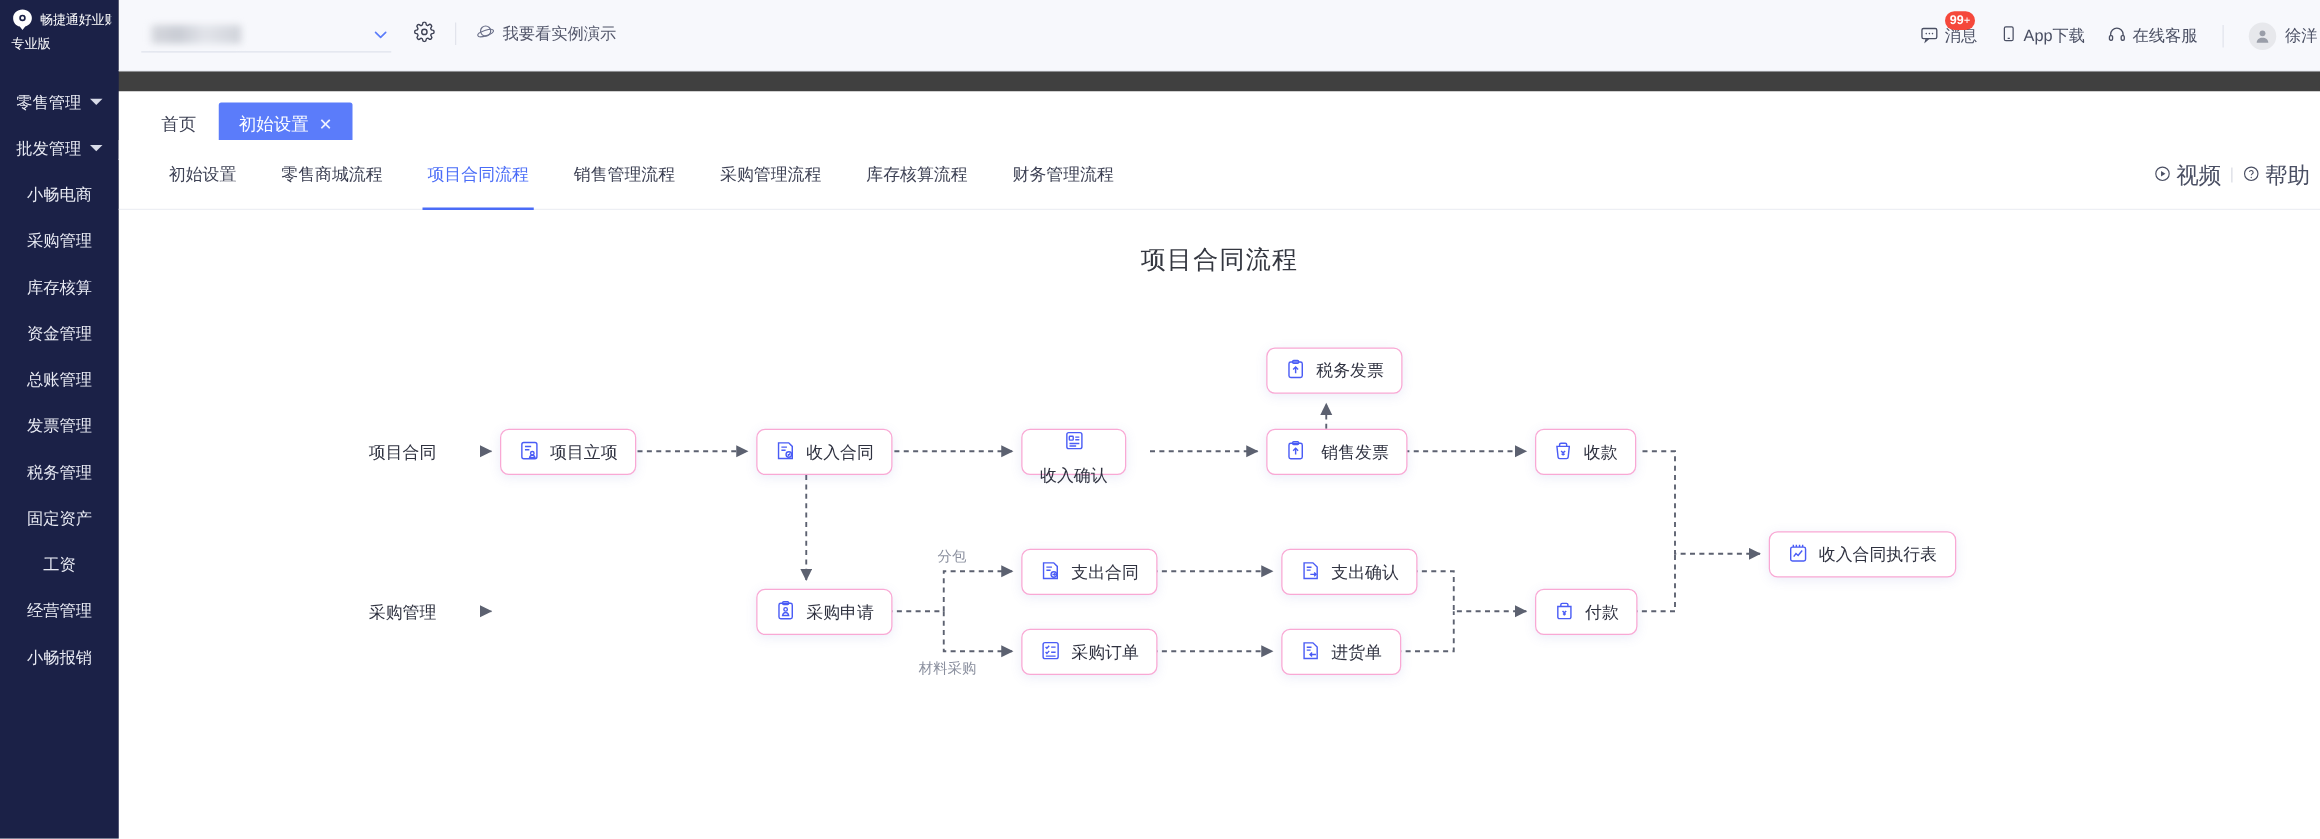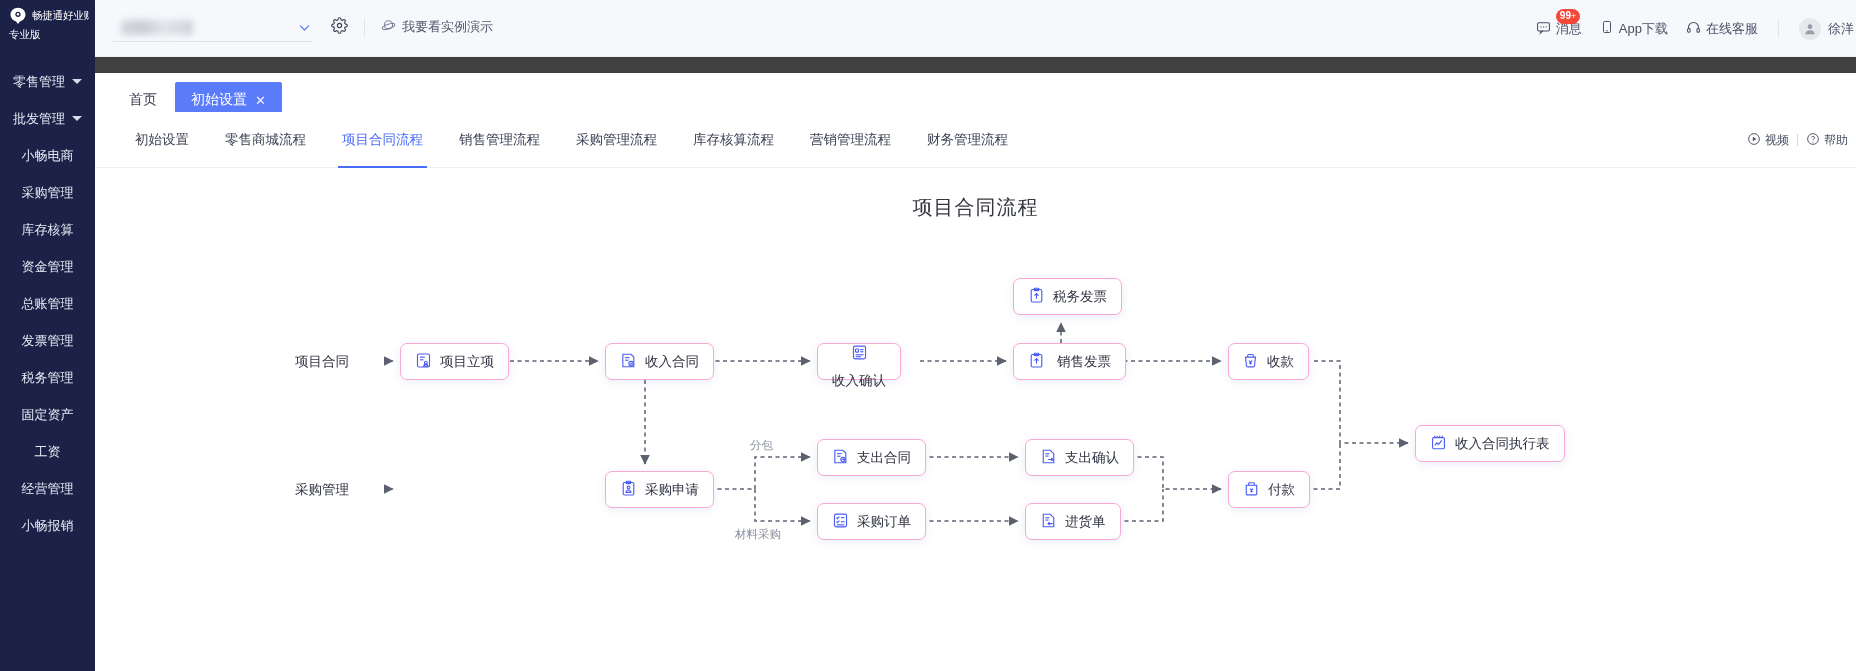--- a/index.html
+++ b/index.html
@@ -96,21 +96,21 @@
     font-size:13.5px; color:#3d4154; padding:0 18px; height:56px; line-height:56px;
     cursor:pointer; position:relative; white-space:nowrap;
   }
   .stab.active { color:#4a6cf7; }
   .stab.active:after {
     content:""; position:absolute; left:14px; right:14px; bottom:0; height:2px;
     background:#4a6cf7;
   }
   .subtabs-right {
     position:absolute; right:0px; top:0; height:56px; display:flex; align-items:center;
-    gap:0px; font-size:12px; color:#4a4f63;
+    gap:0px; font-size:18px; color:#4a4f63;
   }
   .srlink { display:flex; align-items:center; gap:4px; cursor:pointer; padding:0 8px;}
   .sr-sep { width:1px; height:12px; background:#d9dce4; }
 
   
   .canvas {
     position:absolute; left:95px; top:168px; right:0; bottom:0; background:#fff;
     overflow:hidden;
   }
   .chart-title {
@@ -288,21 +288,20 @@
     </div>
   </div>
 
   <div class="subtabs">
     <div class="stab"><span>初始设置</span></div>
     <div class="stab"><span>零售商城流程</span></div>
     <div class="stab active"><span>项目合同流程</span></div>
     <div class="stab"><span>销售管理流程</span></div>
     <div class="stab"><span>采购管理流程</span></div>
     <div class="stab"><span>库存核算流程</span></div>
-    <div class="stab"><span>营销管理流程</span></div>
     <div class="stab"><span>财务管理流程</span></div>
 
     <div class="subtabs-right">
       <span class="srlink">
         <span>
           <svg width="14" height="14" viewBox="0 0 24 24" fill="none" stroke="#4a4f63" stroke-width="1.6">
             <circle cx="12" cy="12" r="9.2"></circle>
               <path d="M10 8.3l6 3.7-6 3.7z" fill="#4a4f63" stroke="none"></path>
           </svg>
         </span>

